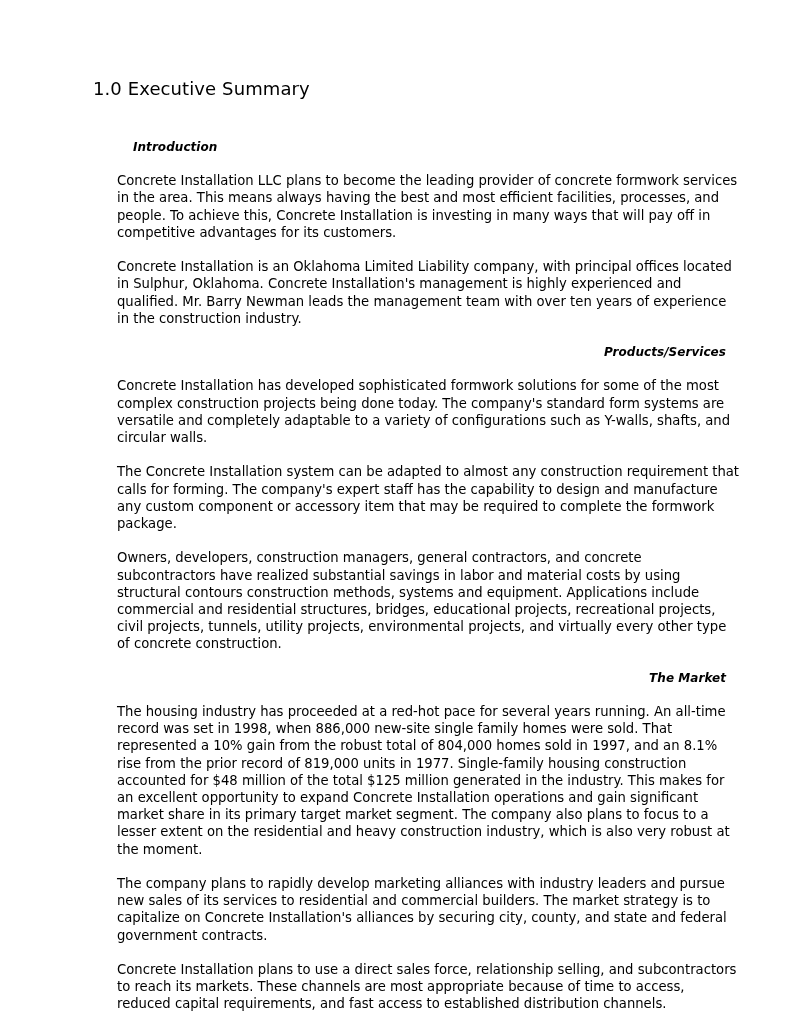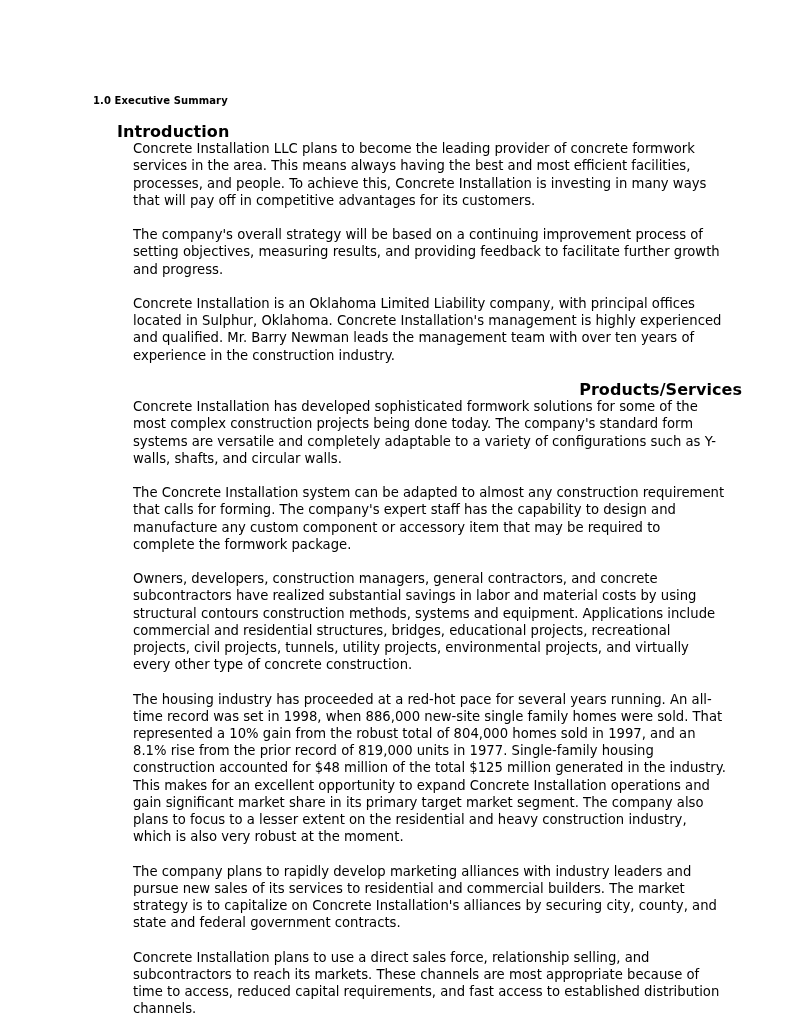--- a/index.html
+++ b/index.html
@@ -20,43 +20,43 @@
     width: 791px;
     height: 1024px;
     background: #ffffff;
     box-sizing: border-box;
     overflow: hidden;
   }
   
   .section-number {
     position: absolute;
     left: 93px;
-    top: 92px;
-    font-size: 10px;
+    top: 80px;
+    font-size: 18px;
     line-height: 17px;
     letter-spacing: 0.1px;
     white-space: nowrap;
-    font-weight: bold;
   }
   .content {
     position: absolute;
     left: 117px;
     top: 123px;
     width: 625px;
   }
   h2.heading {
-    margin: 0;
+    margin: 16px;
     padding: 0;
-    font-size: 16px;
+    font-size: 12px;
     line-height: 17.2px;
     font-weight: bold;
     letter-spacing: 0.05px;
+    font-style: italic;
   }
   p.para {
-    margin: 16px;
+    margin: 0;
     padding: 0;
     font-size: 13.2px;
     line-height: 17.2px;
     text-align: left;
     letter-spacing: 0.0px;
     word-spacing: 0.0px;
   }
   
   p.para + p.para,
   p.para + h2.heading {
@@ -89,28 +89,28 @@
 <body>
 
 <div class="page">
 
   <div class="section-number">1.0 Executive Summary</div>
 
   <div class="content">
 
     <h2 class="heading">Introduction</h2>
     <p class="para">Concrete Installation LLC plans to become the leading provider of concrete formwork services in the area. This means always having the best and most efficient facilities, processes, and people. To achieve this, Concrete Installation is investing in many ways that will pay off in competitive advantages for its customers.</p>
-    <p class="para">The company's overall strategy will be based on a continuing improvement process of setting objectives, measuring results, and providing feedback to facilitate further growth and progress.</p>
     <p class="para">Concrete Installation is an Oklahoma Limited Liability company, with principal offices located in Sulphur, Oklahoma. Concrete Installation's management is highly experienced and qualified. Mr. Barry Newman leads the management team with over ten years of experience in the construction industry.</p>
 
     <h2 class="heading block-gap">Products/Services</h2>
     <p class="para">Concrete Installation has developed sophisticated formwork solutions for some of the most complex construction projects being done today. The company's standard form systems are versatile and completely adaptable to a variety of configurations such as Y-walls, shafts, and circular walls.</p>
     <p class="para">The Concrete Installation system can be adapted to almost any construction requirement that calls for forming. The company's expert staff has the capability to design and manufacture any custom component or accessory item that may be required to complete the formwork package.</p>
     <p class="para">Owners, developers, construction managers, general contractors, and concrete subcontractors have realized substantial savings in labor and material costs by using structural contours construction methods, systems and equipment. Applications include commercial and residential structures, bridges, educational projects, recreational projects, civil projects, tunnels, utility projects, environmental projects, and virtually every other type of concrete construction.</p>
 
+    <h2 class="heading block-gap">The Market</h2>
     <p class="para">The housing industry has proceeded at a red-hot pace for several years running. An all-time record was set in 1998, when 886,000 new-site single family homes were sold. That represented a 10% gain from the robust total of 804,000 homes sold in 1997, and an 8.1% rise from the prior record of 819,000 units in 1977. Single-family housing construction accounted for $48 million of the total $125 million generated in the industry. This makes for an excellent opportunity to expand Concrete Installation operations and gain significant market share in its primary target market segment. The company also plans to focus to a lesser extent on the residential and heavy construction industry, which is also very robust at the moment.</p>
     <p class="para">The company plans to rapidly develop marketing alliances with industry leaders and pursue new sales of its services to residential and commercial builders. The market strategy is to capitalize on Concrete Installation's alliances by securing city, county, and state and federal government contracts.</p>
     <p class="para">Concrete Installation plans to use a direct sales force, relationship selling, and subcontractors to reach its markets. These channels are most appropriate because of time to access, reduced capital requirements, and fast access to established distribution channels.</p>
 
   </div>
 
 
 </div>
 
 </body></html>

